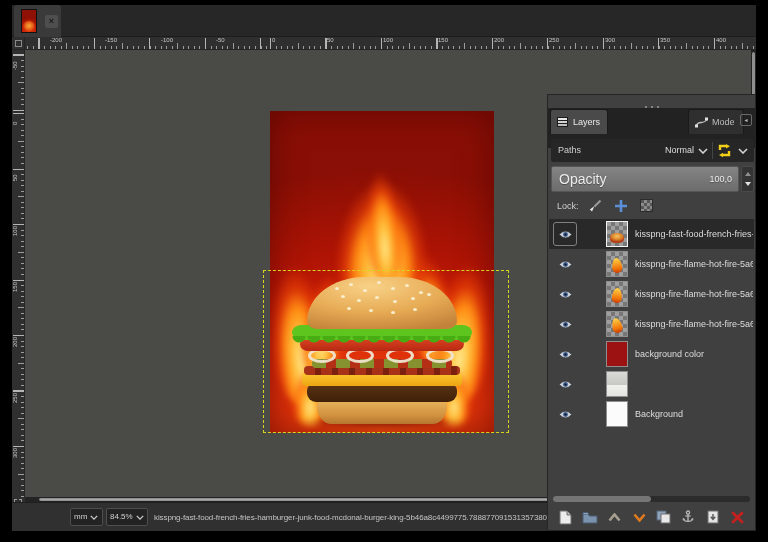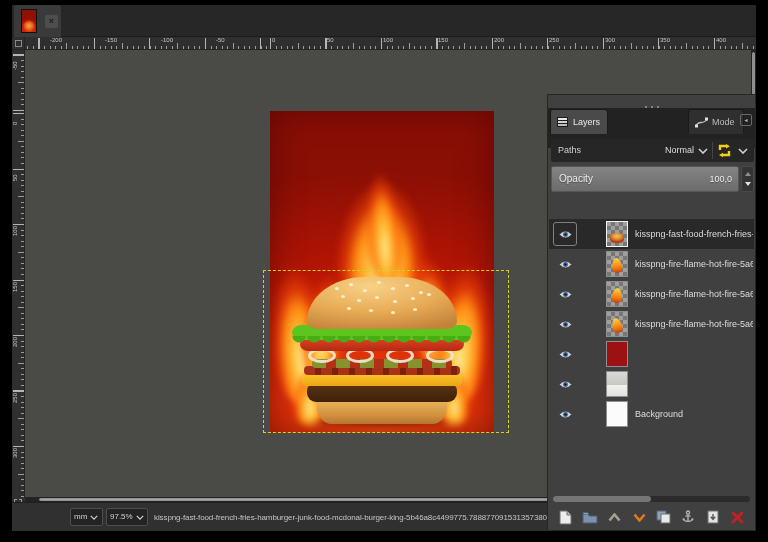--- a/index.html
+++ b/index.html
@@ -119,21 +119,21 @@
   .stack-icon i { position:absolute; left:0; width:11px; height:4px; border:1px solid #1d1d1d; }
   #mode-row { position:absolute; left:3px; top:44px; width:203px; height:23px; background:#262626; border-radius:2px; }
   #mode-row .lbl { position:absolute; left:7px; top:0; line-height:23px; font-size:9px; color:#cfcfcf; }
   #mode-row .val { position:absolute; right:60px; top:0; line-height:23px; font-size:9px; color:#dedede; }
   #mode-row .sep { position:absolute; right:41px; top:3px; width:1px; height:17px; background:#454545; }
   .chev { display:inline-block; }
 
   #opacity-row { position:absolute; left:3px; top:71px; width:203px; height:26px; }
   #op-slider { position:absolute; left:0; top:0; width:188px; height:26px; border:1px solid #565656; border-radius:2px;
       background:linear-gradient(#848484,#6c6c6c); }
-  #op-slider .lbl { position:absolute; left:7px; line-height:24px; font-size:10px; color:#ececec; text-shadow:0 1px 1px rgba(0,0,0,.35); }
+  #op-slider .lbl { position:absolute; left:7px; line-height:24px; font-size:14px; color:#ececec; text-shadow:0 1px 1px rgba(0,0,0,.35); }
   #op-slider .val { position:absolute; right:6px; line-height:24px; font-size:9px; color:#ececec; text-shadow:0 1px 1px rgba(0,0,0,.35);text-align:right; }
   #op-spin { position:absolute; right:0; top:0; width:13px; height:26px; background:#343434; border:1px solid #4a4a4a; border-radius:2px; }
   #op-spin .up { position:absolute; left:3px; top:5px; width:0; height:0; border-left:3.5px solid transparent; border-right:3.5px solid transparent; border-bottom:4px solid #8f8f8f; }
   #op-spin .down { position:absolute; left:3px; bottom:5px; width:0; height:0; border-left:3.5px solid transparent; border-right:3.5px solid transparent; border-top:4px solid #e2e2e2; }
 
   #lock-row { position:absolute; left:0; top:101px; width:100%; height:20px; }
   #lock-row .lbl { position:absolute; left:9px; line-height:20px; font-size:9px; color:#cfcfcf; }
   #lock-row .licon { position:absolute; top:3px; }
   #lock-brush { left:40px; } #lock-move { left:66px; } #lock-alpha { left:92px; }
   .mini-checker { width:13px; height:13px; border:1px solid #2c2c2c;
@@ -261,21 +261,21 @@
     </div>
 
   <div id="statusbar">
     <div id="unit-chip" class="chip">
       <span>mm</span>
       <svg width="8" height="5" viewBox="0 0 10 6">
           <polyline points="1,1 5,5 9,1" fill="none" stroke="#cfcfcf" stroke-width="1.6"></polyline>
         </svg>
     </div>
     <div id="zoom-chip" class="chip">
-      <span>97.5%</span>
+      <span>84.5%</span>
       <svg width="8" height="5" viewBox="0 0 10 6">
           <polyline points="1,1 5,5 9,1" fill="none" stroke="#cfcfcf" stroke-width="1.6"></polyline>
         </svg>
     </div>
     <div id="status-filename">kisspng-fast-food-french-fries-hamburger-junk-food-mcdonal-burger-king-5b46a8c4499775.7888770915313573803015.png (451,8</div>
   </div>
 
   <div id="layers-panel">
     <div id="dock-dots"><span class="dot"></span><span class="dot"></span><span class="dot"></span></div>
 
@@ -321,20 +321,31 @@
       <div id="op-slider">
         <span class="lbl">Opacity</span>
         <span class="val">100,0</span>
       </div>
       <div id="op-spin">
           <span class="up"></span>
           <span class="down"></span>
         </div>
     </div>
 
+    <div id="lock-row">
+      <span class="lbl">Lock:</span>
+      <svg id="lock-brush" class="licon" width="14" height="14" viewBox="0 0 14 14">
+        <line x1="12.5" y1="1.5" x2="6.5" y2="7.5" stroke="#9a9a9a" stroke-width="2"></line>
+        <path d="M6.5 7 L4 12.5 L1.8 10.5 Z" fill="#e6e6e6"></path>
+      </svg>
+      <svg id="lock-move" class="licon" width="14" height="14" viewBox="0 0 14 14">
+        <path d="M7 1 v12 M1 7 h12" stroke="#5b8fd6" stroke-width="2.6"></path>
+      </svg>
+      <div id="lock-alpha" class="licon mini-checker"></div>
+    </div>
 
     <div id="layer-list">
 
       <div class="layer-row selected">
         <div class="eye-btn">
           <svg width="15" height="9" viewBox="0 0 16 10">
               <path d="M1 5 Q8 -2.5 15 5 Q8 12.5 1 5Z" fill="#ccd2dc" stroke="#3c3c3c" stroke-width=".8"></path>
               <circle cx="8" cy="5" r="2.7" fill="#3d5c8e"></circle>
               <circle cx="8" cy="5" r="1.2" fill="#10131a"></circle>
             </svg>
@@ -389,20 +400,21 @@
 
       <div class="layer-row">
         <div class="eye-btn">
           <svg width="15" height="9" viewBox="0 0 16 10">
               <path d="M1 5 Q8 -2.5 15 5 Q8 12.5 1 5Z" fill="#ccd2dc" stroke="#3c3c3c" stroke-width=".8"></path>
               <circle cx="8" cy="5" r="2.7" fill="#3d5c8e"></circle>
               <circle cx="8" cy="5" r="1.2" fill="#10131a"></circle>
             </svg>
         </div>
         <div class="thumb red-thumb"></div>
+        <div class="layer-name">background color</div>
       </div>
 
       <div class="layer-row">
         <div class="eye-btn">
           <svg width="15" height="9" viewBox="0 0 16 10">
               <path d="M1 5 Q8 -2.5 15 5 Q8 12.5 1 5Z" fill="#ccd2dc" stroke="#3c3c3c" stroke-width=".8"></path>
               <circle cx="8" cy="5" r="2.7" fill="#3d5c8e"></circle>
               <circle cx="8" cy="5" r="1.2" fill="#10131a"></circle>
             </svg>
         </div>

